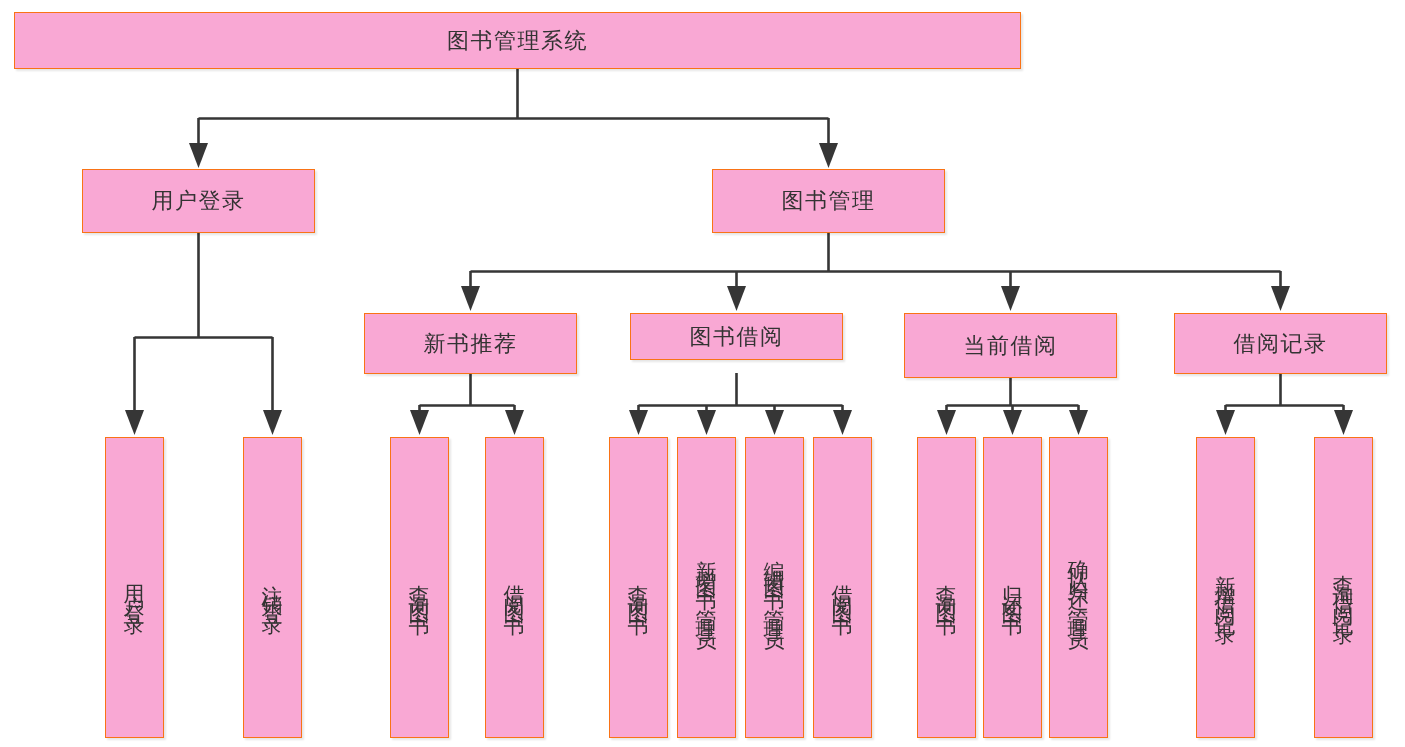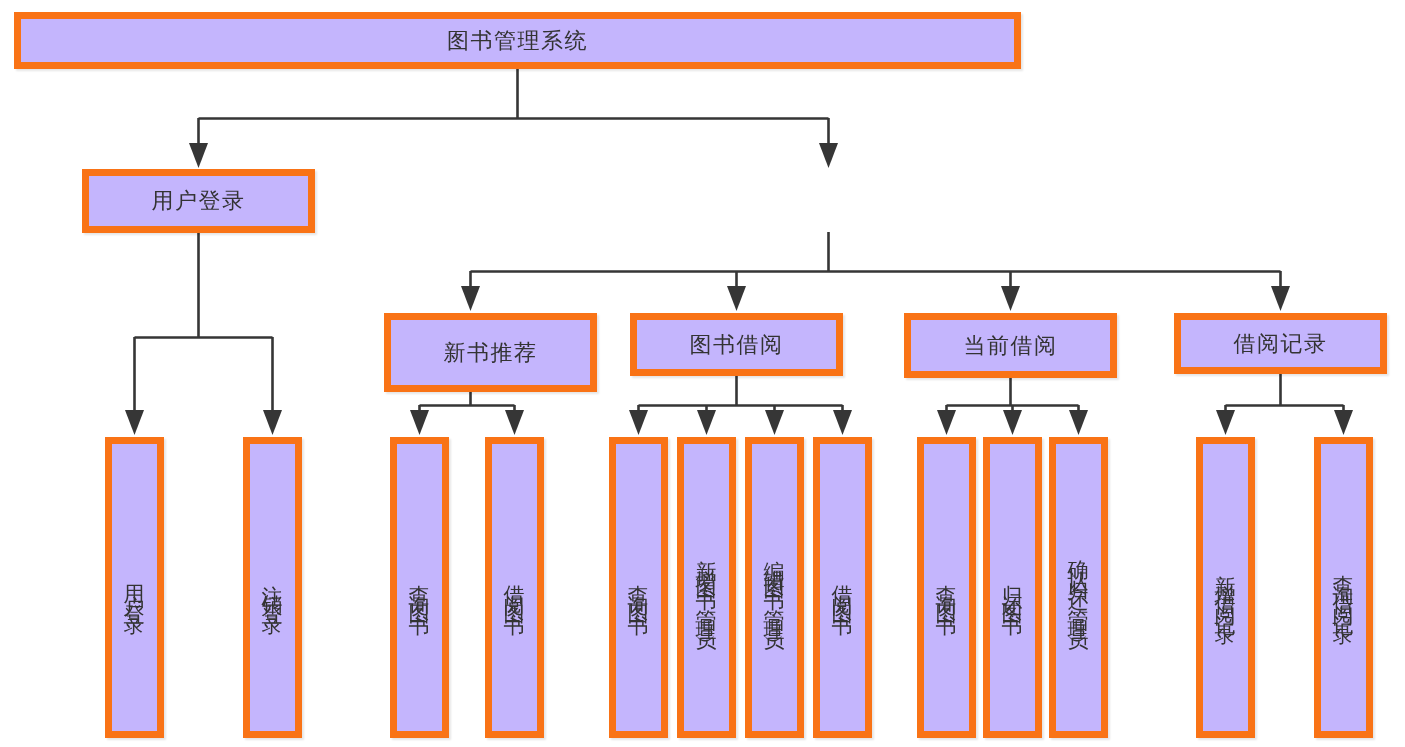--- a/index.html
+++ b/index.html
@@ -12,22 +12,22 @@
     font-family: "Liberation Sans", sans-serif;
   }
   .connectors {
     position: absolute;
     left: 0; top: 0;
     width: 1405px; height: 747px;
   }
   .box {
     position: absolute;
     box-sizing: border-box;
-    background: #c4b5fd;
-    border: 7px solid #f97316;
+    background: #f9a8d4;
+    border: 1px solid #f97316;
     display: flex;
     align-items: center;
     justify-content: center;
     color: #333333;
     box-shadow: 2px 2px 2px rgba(0,0,0,0.10);
   }
   .hlbl {
     font-size: 22px;
     letter-spacing: 1.5px;
     color: #333333;
@@ -89,25 +89,28 @@
     </g>
   </svg>
 
   <div class="box" style="left:14px; top:12px; width:1007px; height:57px">
     <span class="hlbl">图书管理系统</span>
   </div>
 
   <div class="box" style="left:82px; top:169px; width:233px; height:64px">
     <span class="hlbl">用户登录</span>
   </div>
+  <div class="box" style="left:712px; top:169px; width:233px; height:64px">
+    <span class="hlbl">图书管理</span>
+  </div>
 
-  <div class="box" style="left:384px; top:313px; width:213px; height:79px">
+  <div class="box" style="left:364px; top:313px; width:213px; height:61px">
     <span class="hlbl">新书推荐</span>
   </div>
-  <div class="box" style="left:630px; top:313px; width:213px; height:63px">
+  <div class="box" style="left:630px; top:313px; width:213px; height:47px">
     <span class="hlbl">图书借阅</span>
   </div>
   <div class="box" style="left:904px; top:313px; width:213px; height:65px">
     <span class="hlbl">当前借阅</span>
   </div>
   <div class="box" style="left:1174px; top:313px; width:213px; height:61px">
     <span class="hlbl">借阅记录</span>
   </div>
 
   <div class="box" style="left:105px; top:437px; width:59px; height:301px">

